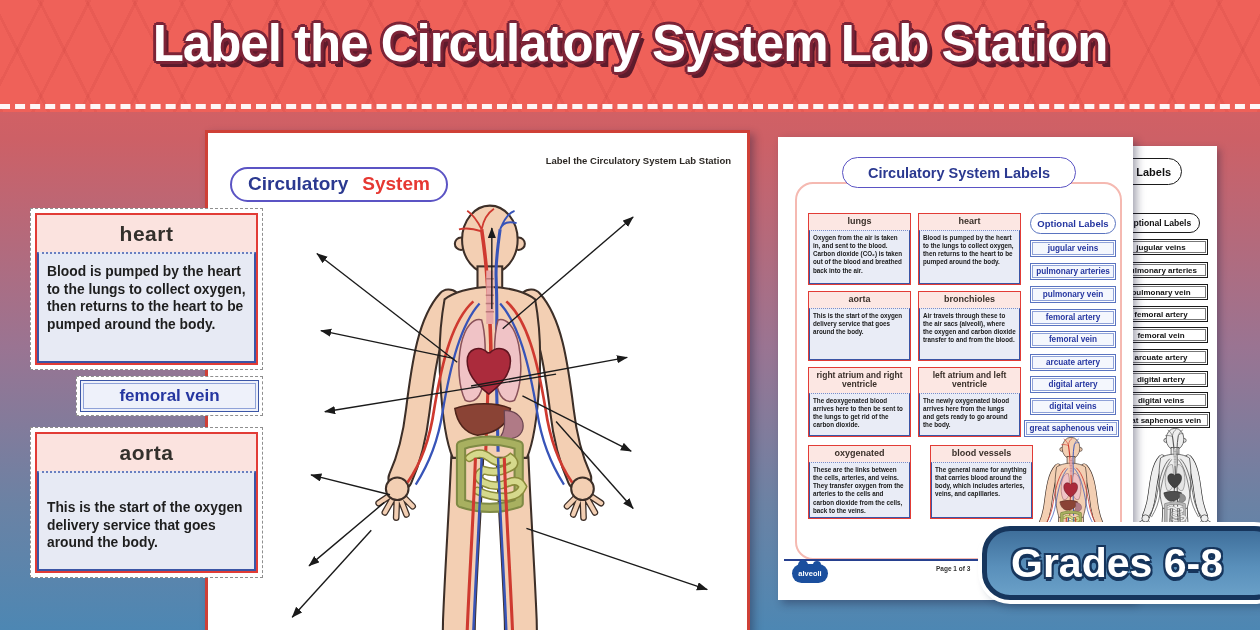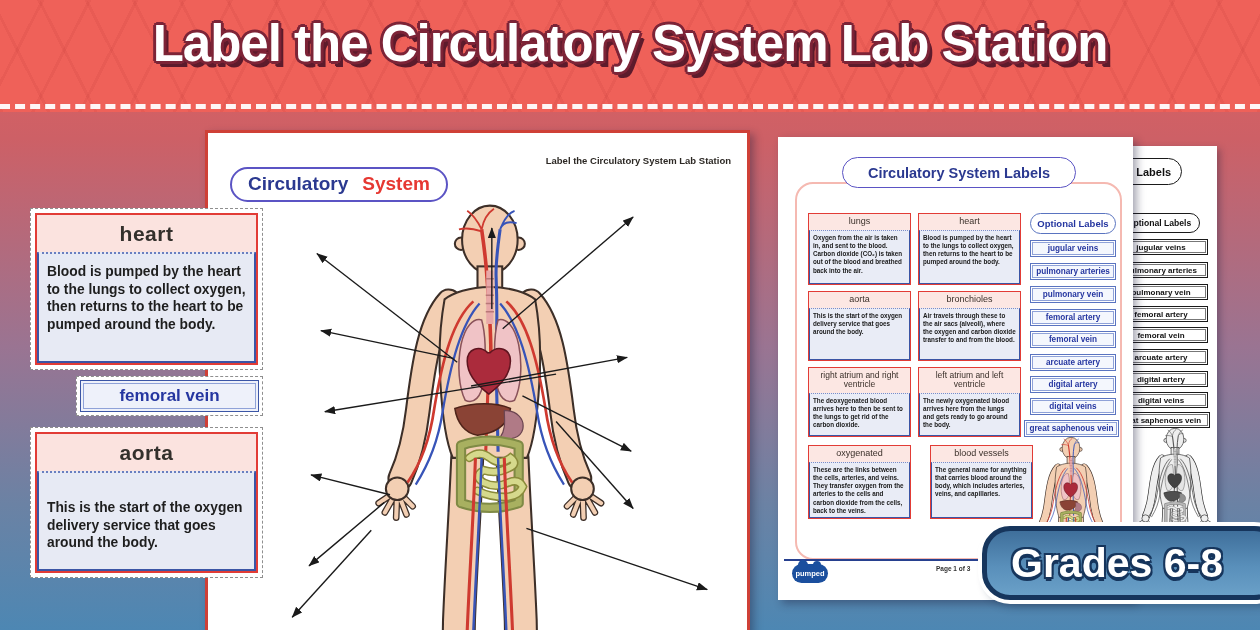--- a/index.html
+++ b/index.html
@@ -44,21 +44,21 @@
   
   .page-labels { left:778px; top:137px; width:355px; height:463px; z-index:3; overflow:hidden;
     box-shadow:4px 4px 8px rgba(30,30,60,.38); }
   .pink-frame { position:absolute; left:17px; top:45px; width:327px; height:378px;
     border:2px solid #f5b9b1; border-radius:18px; }
   .lp-titlepill { position:absolute; left:64px; top:20px; width:234px; height:31px; background:#fff;
     border:1.7px solid #5b54c4; border-radius:16px; display:flex; align-items:center; justify-content:center;
     font-size:14.5px; font-weight:bold; color:#2b3990; }
   .dcard { position:absolute; width:103px; border:1.6px solid #e23c36; background:#fff;
     display:flex; flex-direction:column; }
-  .dcard-h { background:#fce7e3; text-align:center; font-weight:normal; font-size:9px; color:#3a302a;
+  .dcard-h { background:#fce7e3; text-align:center; font-weight:bold; font-size:9px; color:#3a302a;
     padding:3px 1px; line-height:1.1; }
   .dcard-h.two { font-size:8.5px; }
   .dcard-b { flex:1; background:#e9ecf6; border:1.4px solid #3b55a5; border-top:1px dotted #7b8cc7;
     font-size:6.3px; line-height:1.3; padding:3px 3px; color:#181818; overflow:hidden; font-weight:bold; }
   .opt-pill { position:absolute; left:252px; top:76px; width:86px; height:21px; background:#fff;
     border:1.4px solid #5a74c0; border-radius:11px; display:flex; align-items:center; justify-content:center;
     font-size:9.5px; font-weight:bold; color:#2536a0; white-space:nowrap; }
   .olabel { position:absolute; left:252px; width:86px; height:17px; background:#f4f7fd;
     border:1.3px solid #5a74c0; box-shadow:inset 0 0 0 1px #fff, inset 0 0 0 2px #8fa2d8;
     display:flex; align-items:center; justify-content:center;
@@ -258,21 +258,21 @@
     <div class="olabel" style="top:239px">digital artery</div>
     <div class="olabel" style="top:261px">digital veins</div>
     <div class="olabel wide" style="top:283px">great saphenous vein</div>
 
     <svg class="lp-mini" viewBox="0 0 240 430">
         <use href="#bodyfig"></use>
       </svg>
 
     <div class="lp-rule"></div>
     <div class="twinkl">
-        <span>pumped</span>
+        <span>alveoli</span>
       </div>
     <div class="pagenum">Page 1 of 3</div>
   </div>
 
   <div class="page page-center">
     <svg class="cp-svg" viewBox="0 0 545 512">
       <defs>
         <marker id="ah" markerWidth="9" markerHeight="8" refX="7.5" refY="3" orient="auto">
           <path d="M0,0 L8,3 L0,6 Z" fill="#1a1a1a"></path>
         </marker>

